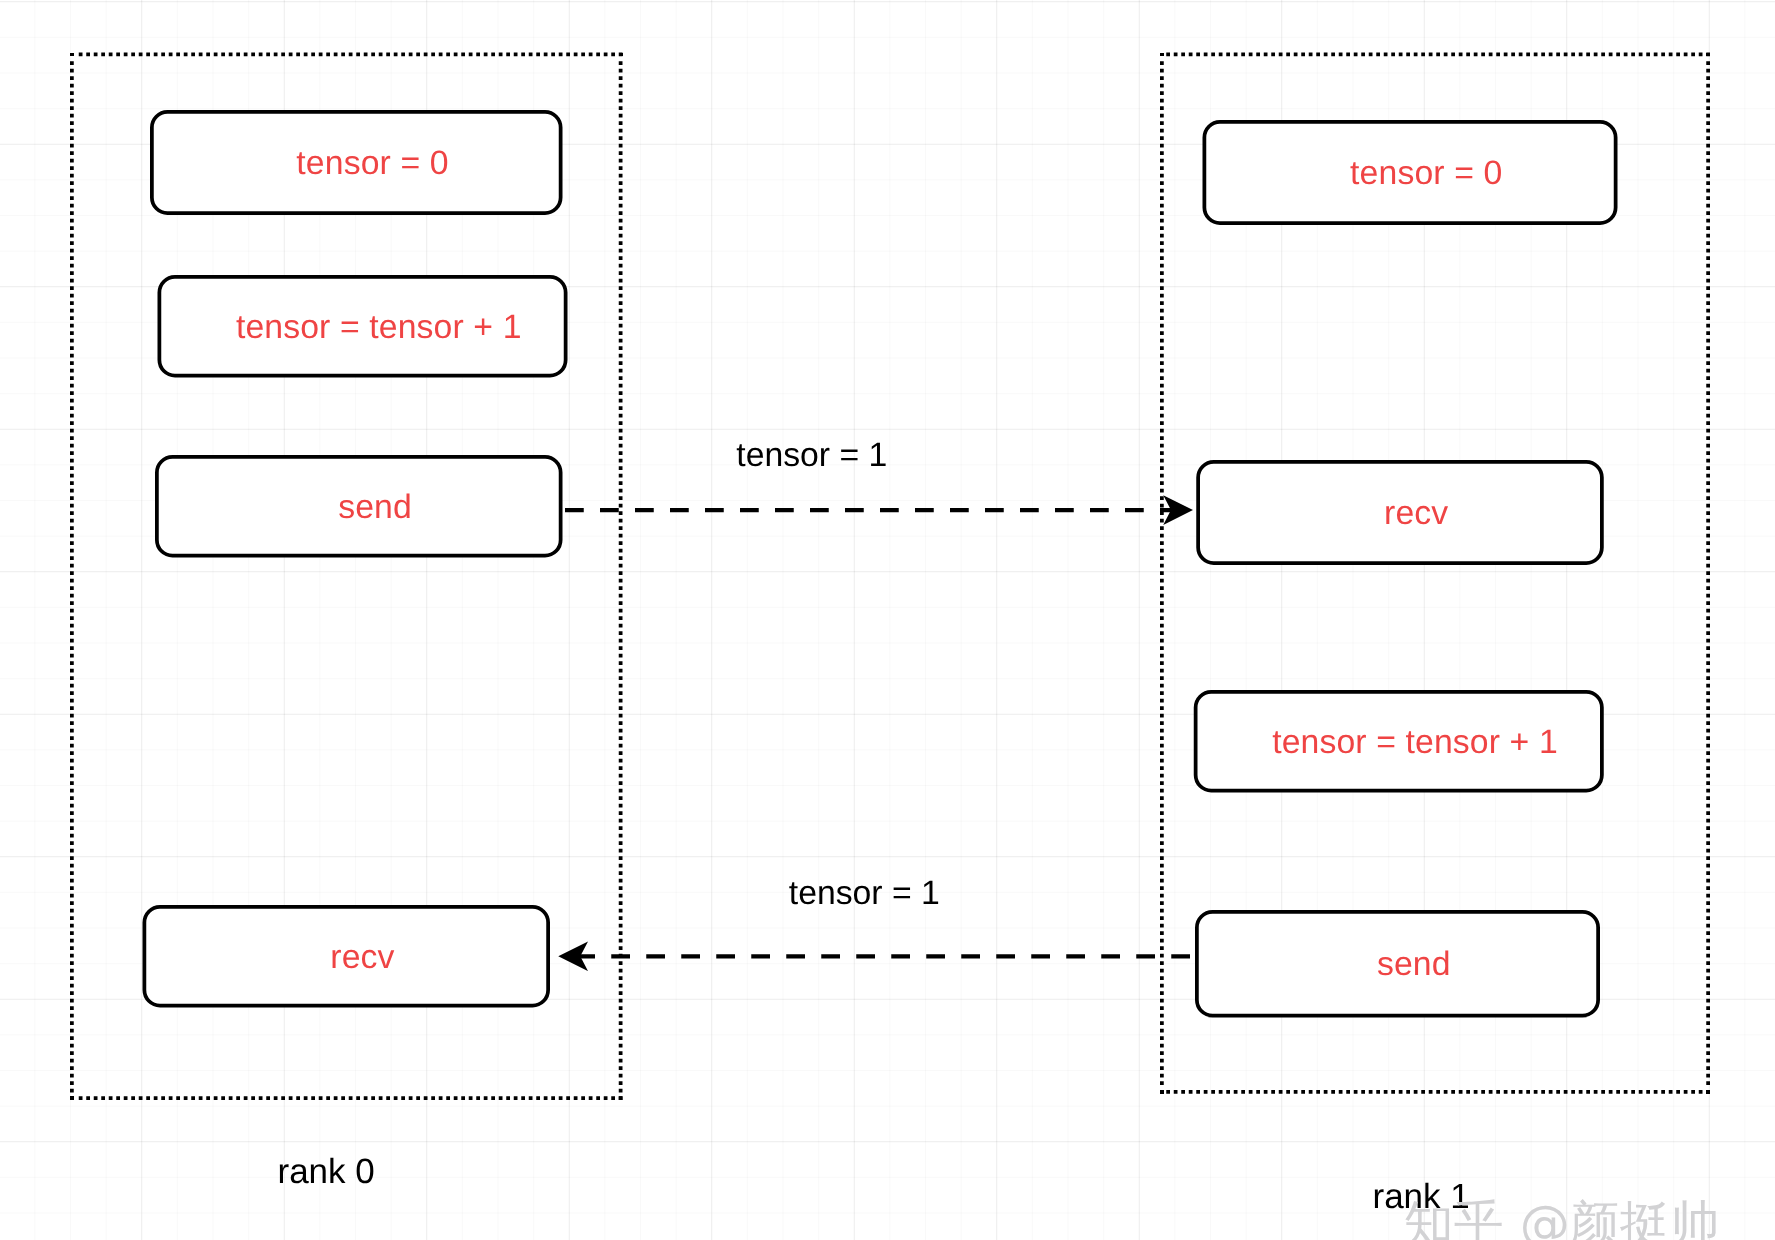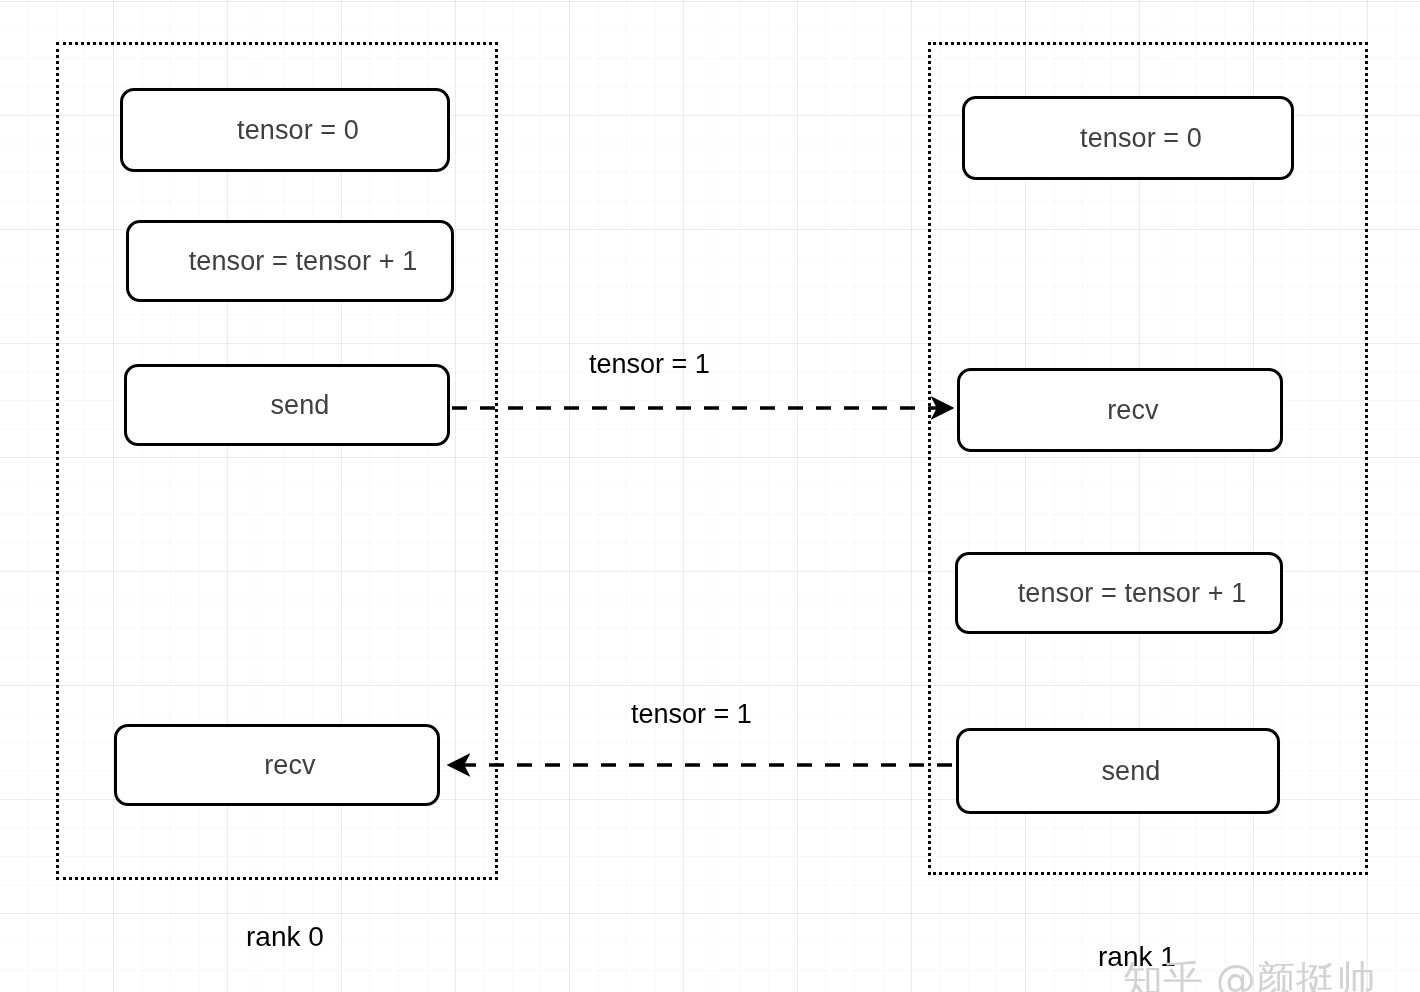--- a/index.html
+++ b/index.html
@@ -36,21 +36,21 @@
 
   .node-box {
     position: absolute;
     box-sizing: border-box;
     border: 3px solid #000000;
     border-radius: 14px;
     background: #ffffff;
     display: flex;
     align-items: center;
     justify-content: center;
-    color: #404040;
+    color: #ef4444;
     font-size: 27px;
     line-height: 1;
     letter-spacing: 0.1px;
     white-space: nowrap;
     padding-left: 26px;
   }
 
   .edge-layer {
     position: absolute;
     left: 0;
@@ -139,19 +139,19 @@
 
     <line x1="452" y1="408" x2="952" y2="408" stroke="#000000" stroke-width="3.4" stroke-dasharray="15 13" marker-end="url(#arrow-right)"></line>
 
     <line x1="952" y1="765" x2="449" y2="765" stroke="#000000" stroke-width="3.4" stroke-dasharray="15 13" marker-end="url(#arrow-left)"></line>
   </svg>
 
   <div class="edge-label" style="left:589px; top:351px;">tensor = 1</div>
 
   <div class="edge-label" style="left:631px; top:701px;">tensor = 1</div>
 
-  <div class="rank-label" style="left:222px; top:923px;margin-left:24px;">rank 0</div>
+  <div class="rank-label" style="left:222px; top:923px;">rank 0</div>
 
   <div class="rank-label" style="left:1098px; top:923px;margin-top:20px;">rank 1</div>
 
   <div class="watermark" style="left:1123px; top:960px;">知乎 @颜挺帅</div>
 
 </div>
 
 </body></html>

